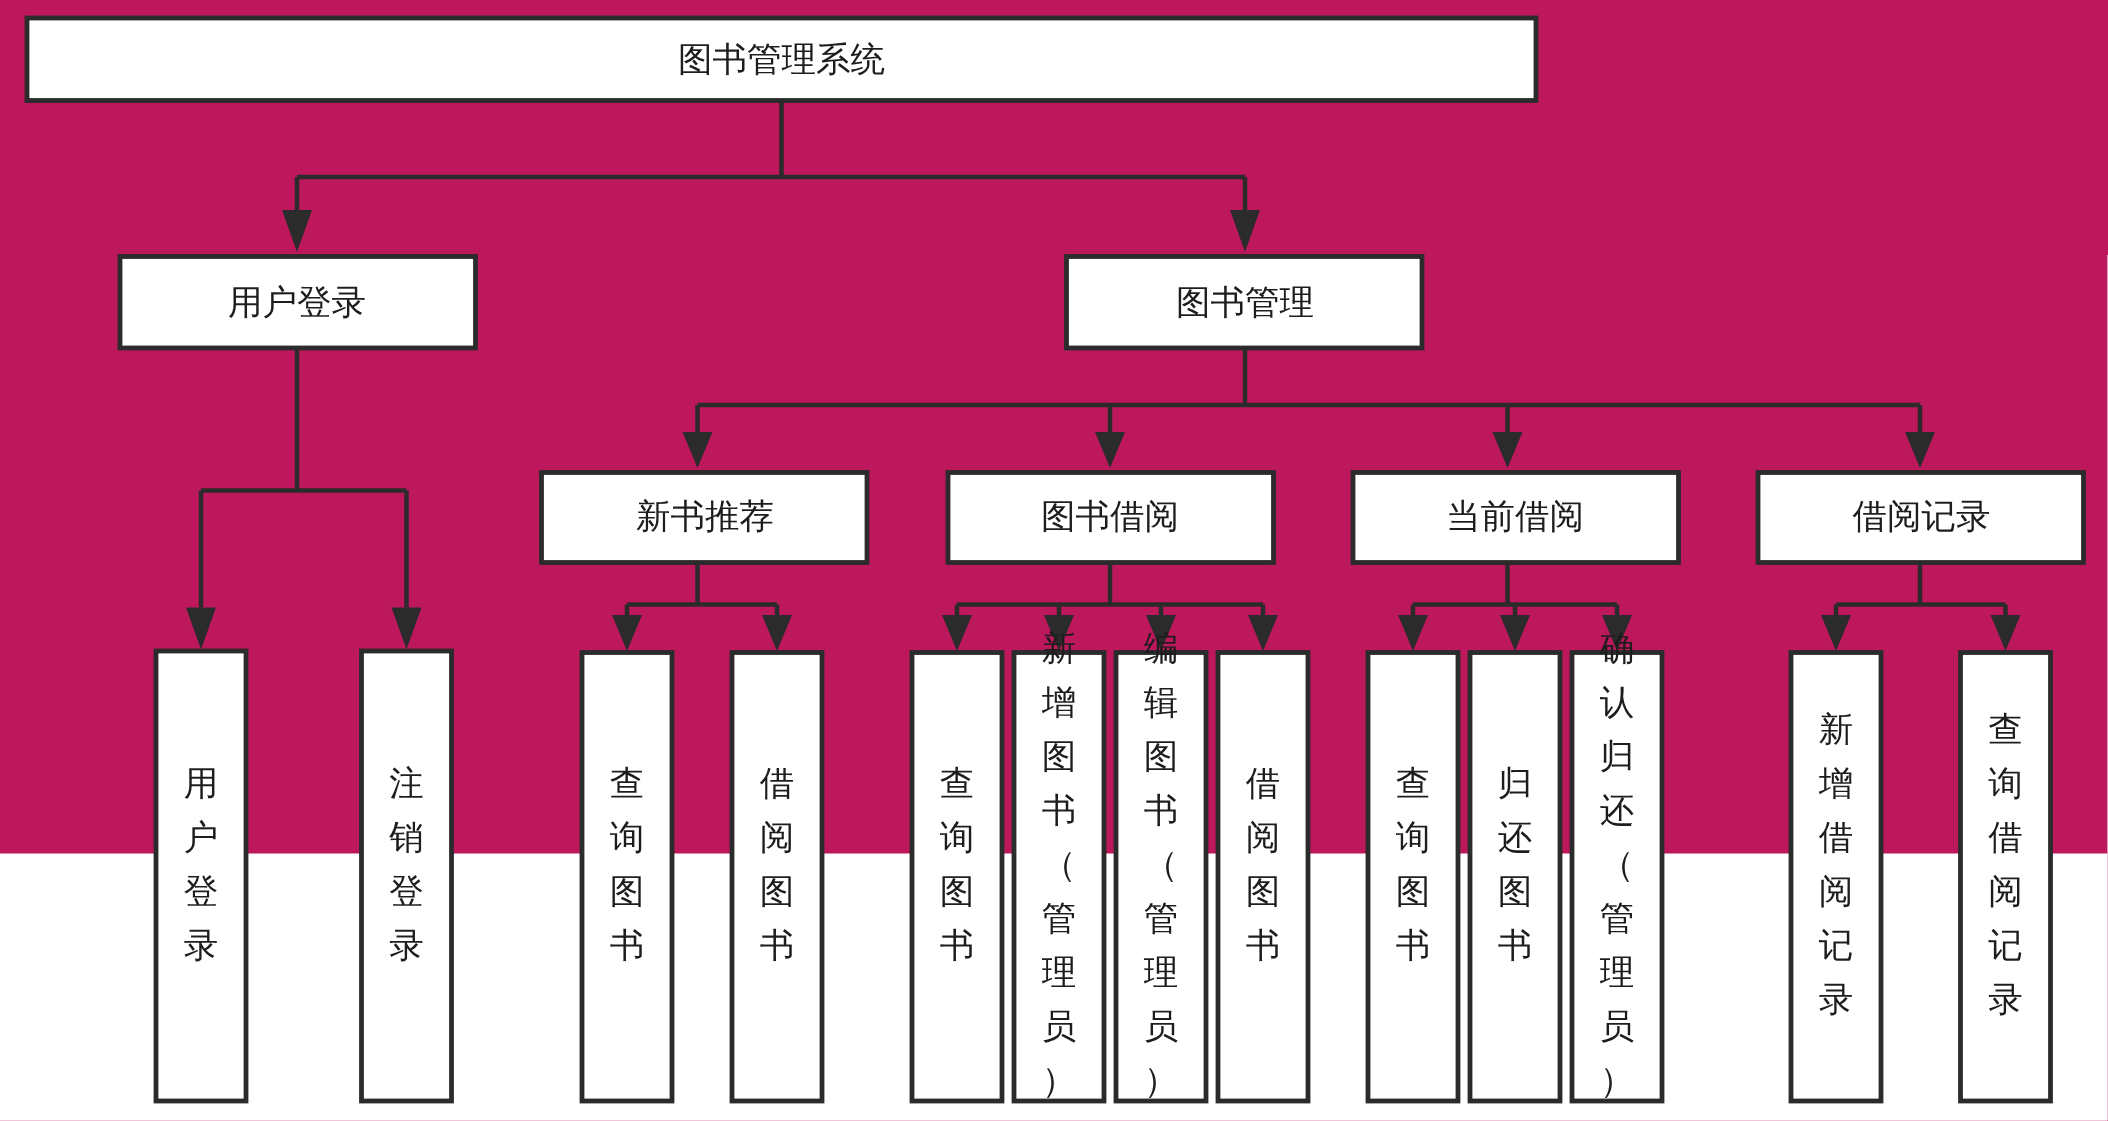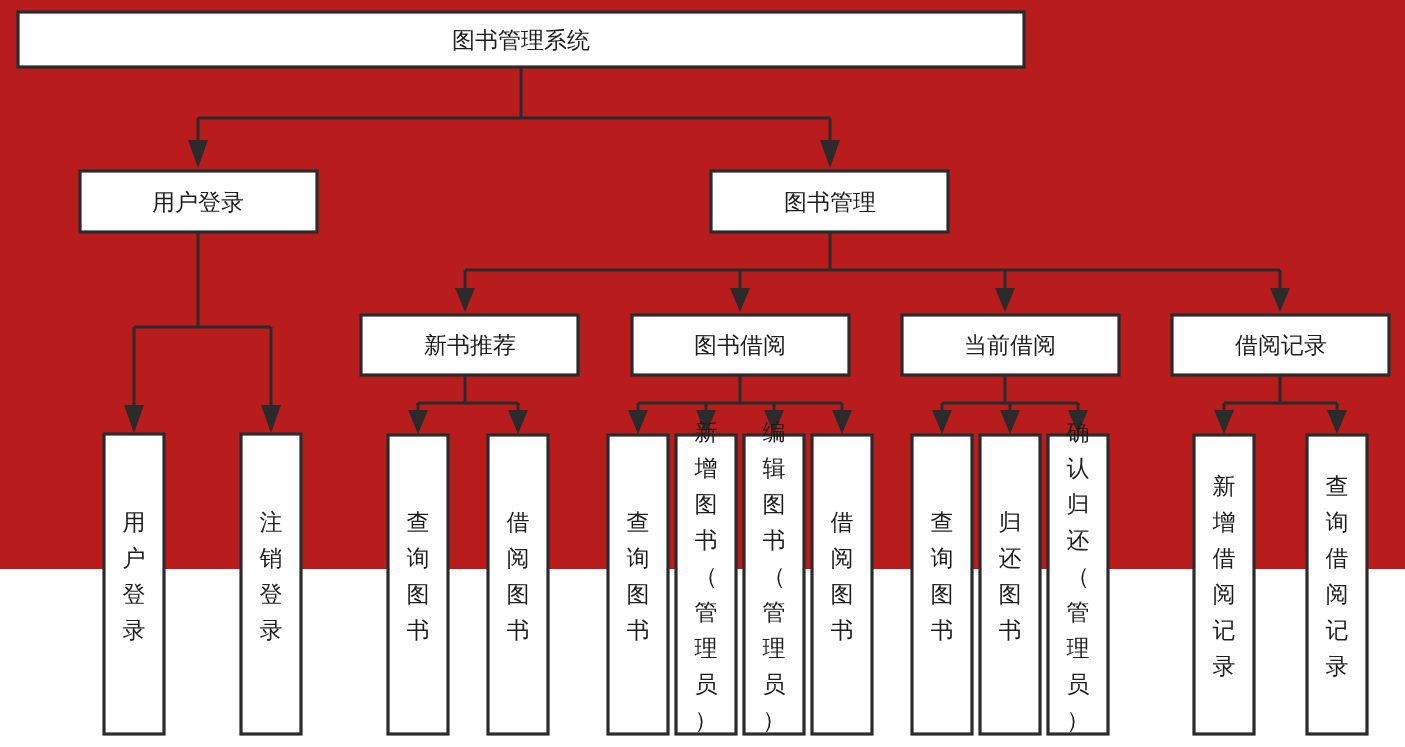--- a/index.html
+++ b/index.html
@@ -10,21 +10,21 @@
   body {
     width: 1405px;
     height: 747px;
     font-family: "DejaVu Sans", "Liberation Sans", sans-serif;
     overflow: hidden;
   }
   #diagram-root {
     position: relative;
     width: 1405px;
     height: 569px;
-    background: #b91c1c;
+    background: #be185d;
   }
   svg#tree-svg {
     position: absolute;
     left: 0;
     top: 0;
     width: 1405px;
     height: 747px;
     display: block;
   }
   .node-rect {

